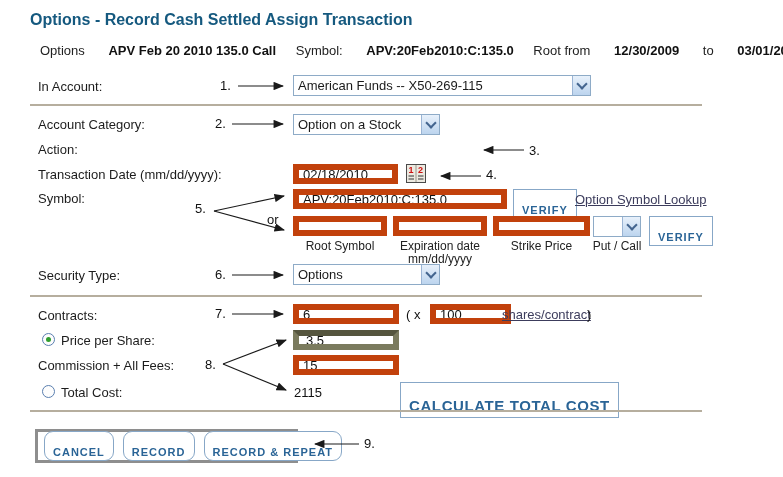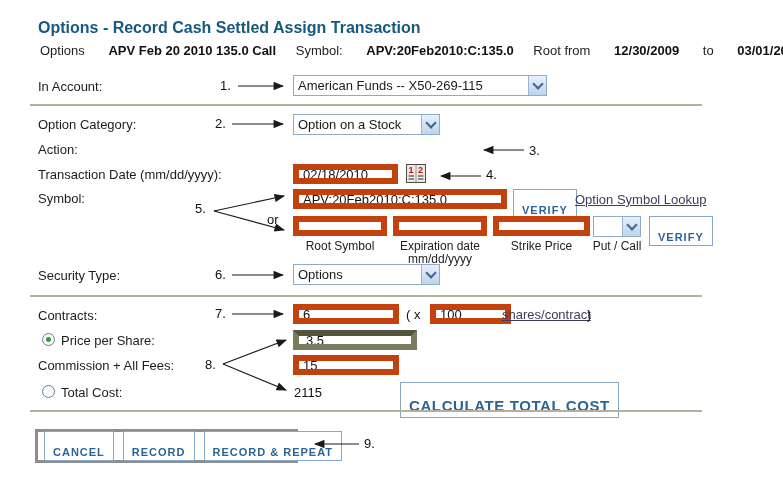--- a/index.html
+++ b/index.html
@@ -1,18 +1,18 @@
 <!DOCTYPE html>
 <html><head>
 <meta charset="utf-8">
 <style>
   html,body{margin:0;padding:0;background:#fff;}
   #page{position:relative;width:783px;height:477px;background:#fff;
         font-family:"Liberation Sans","DejaVu Sans",sans-serif;font-size:13px;color:#1a1a1a;overflow:hidden;}
-  #page-title{position:absolute;left:30px;top:11px;margin:8px;font-size:16px;font-weight:bold;color:#15597f;}
+  #page-title{position:absolute;left:30px;top:11px;margin:0;font-size:16px;font-weight:bold;color:#15597f;}
   .subheader{position:absolute;left:40px;top:43px;white-space:nowrap;font-size:13px;color:#222;}
   .subheader b{color:#111;}
   .sh-gap{margin-left:16px;}
   .sh-sm{margin-left:20px;}
   .lbl{position:absolute;left:38px;white-space:nowrap;color:#1c1c1c;}
   .divider{position:absolute;left:30px;width:672px;height:2px;background:#b6ae9e;}
   
   .sel{position:absolute;height:21px;border:1px solid #8eabc7;background:#fff;display:flex;align-items:center;box-sizing:border-box;}
   .sel-text{flex:1;padding:0 4px;white-space:nowrap;overflow:hidden;font-size:13px;}
   .sel-btn{width:17px;height:100%;background:linear-gradient(#e8f1fb,#bcd4ee);border-left:1px solid #9ab4d4;display:flex;align-items:center;justify-content:center;}
@@ -26,21 +26,21 @@
   .lnk{position:absolute;color:#3c3c5c;text-decoration:underline;cursor:pointer;white-space:nowrap;}
   .colhead{position:absolute;font-size:12px;color:#222;text-align:center;white-space:nowrap;}
   .radio{position:absolute;width:13px;height:13px;border-radius:50%;border:1px solid #5a7fb0;background:#fdfdfd;
          display:flex;align-items:center;justify-content:center;box-sizing:border-box;cursor:pointer;}
   .radio .dot{width:5px;height:5px;border-radius:50%;background:transparent;}
   .radio.checked .dot{background:#2f9e2f;}
   .plain-val{position:absolute;font-size:13px;color:#111;}
   .callout{position:absolute;font-size:13px;color:#111;white-space:nowrap;}
   .callout-arrow{position:absolute;overflow:visible;}
   .btnbox{position:absolute;border:3px solid #8e8e8e;display:flex;align-items:center;gap:9px;padding:4px 6px;box-sizing:border-box;}
-  .btnbox .vbtn{position:static;}
+  .btnbox .vbtn{position:static;border-radius:9px;}
   .cal-btn{position:absolute;width:20px;height:19px;padding:0;border:0;background:transparent;cursor:pointer;}
 </style>
 </head>
 <body>
 
 <div id="page">
 
   <svg width="0" height="0" style="position:absolute" aria-hidden="true">
     <defs>
       <marker id="ah" viewBox="0 0 10 8" markerWidth="9" markerHeight="7" refX="9" refY="4" orient="auto">
@@ -60,30 +60,30 @@
     <b class="sh-sm">12/30/2009</b>
     <span class="sh-sm">to</span>
     <b class="sh-sm">03/01/2010</b>
   </div>
 
   <span class="lbl" style="top:79px">In Account:</span>
   <span class="callout" style="left:220px;top:78px">1.</span>
   <svg class="callout-arrow" style="left:237px;top:80px" width="54" height="12">
     <line x1="1" y1="6" x2="46" y2="6" stroke="#1a1a1a" stroke-width="1.2" marker-end="url(#ah)"></line>
   </svg>
-  <div class="sel" style="left:293px;top:75px;width:254px">
+  <div class="sel" style="left:293px;top:75px;width:298px">
     <span class="sel-text">American Funds -- X50-269-115</span>
     <span class="sel-btn">
         <i class="chev"></i>
       </span>
   </div>
 
   <div class="divider" style="top:104px"></div>
 
-  <span class="lbl" style="top:117px">Option Category:</span>
+  <span class="lbl" style="top:117px">Account Category:</span>
   <span class="callout" style="left:215px;top:116px">2.</span>
   <svg class="callout-arrow" style="left:231px;top:118px" width="60" height="12">
     <line x1="1" y1="6" x2="52" y2="6" stroke="#1a1a1a" stroke-width="1.2" marker-end="url(#ah)"></line>
   </svg>
   <div class="sel" style="left:293px;top:114px;width:147px">
     <span class="sel-text">Option on a Stock</span>
     <span class="sel-btn">
         <i class="chev"></i>
       </span>
   </div>
@@ -164,21 +164,21 @@
   <input class="txt" style="left: 293px; top: 304px; width: 106px;" value="6">
   <span class="plain-val" style="left:406px;top:307px">( x</span>
   <input class="txt" style="left: 430px; top: 304px; width: 81px;" value="100">
   <a class="lnk" style="left:502px;top:307px">shares/contract</a>
   <span class="plain-val" style="left:587px;top:307px">)</span>
 
   <span class="radio checked" style="left:42px;top:333px">
       <span class="dot"></span>
     </span>
   <span class="lbl" style="left:61px;top:333px">Price per Share:</span>
-  <input class="txt focus" style="left: 293px; top: 330px; width: 124px; padding-left: 7px;" value="3.5">
+  <input class="txt focus" style="left: 293px; top: 330px; width: 106px; padding-left: 7px;" value="3.5">
 
   <span class="lbl" style="top:358px">Commission + All Fees:</span>
   <span class="callout" style="left:205px;top:357px">8.</span>
   <svg class="callout-arrow" style="left:220px;top:333px" width="74" height="62">
     <line x1="3" y1="31" x2="66" y2="7" stroke="#1a1a1a" stroke-width="1.2" marker-end="url(#ah)"></line>
     <line x1="3" y1="31" x2="66" y2="57" stroke="#1a1a1a" stroke-width="1.2" marker-end="url(#ah)"></line>
   </svg>
   <input class="txt" style="left: 293px; top: 355px; width: 106px;" value="15">
 
   <span class="radio" style="left:42px;top:385px">

